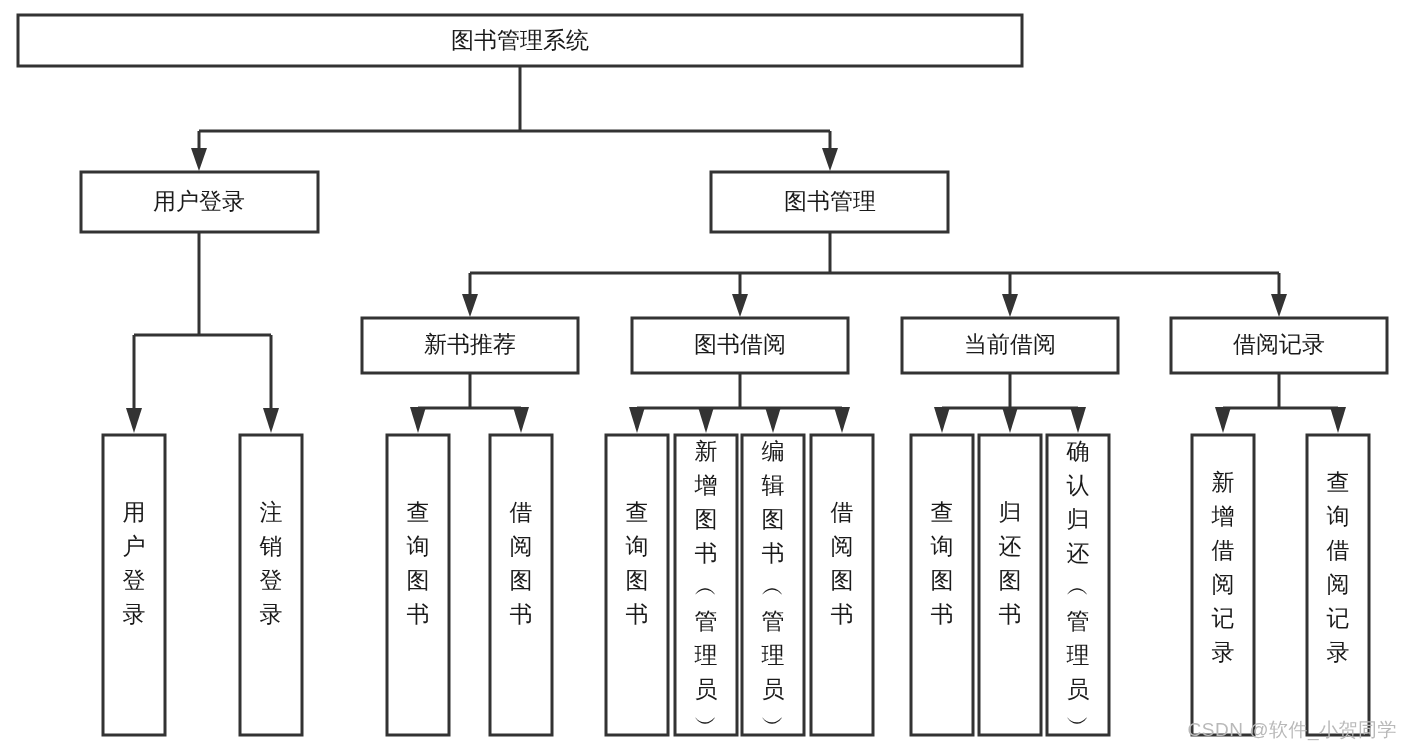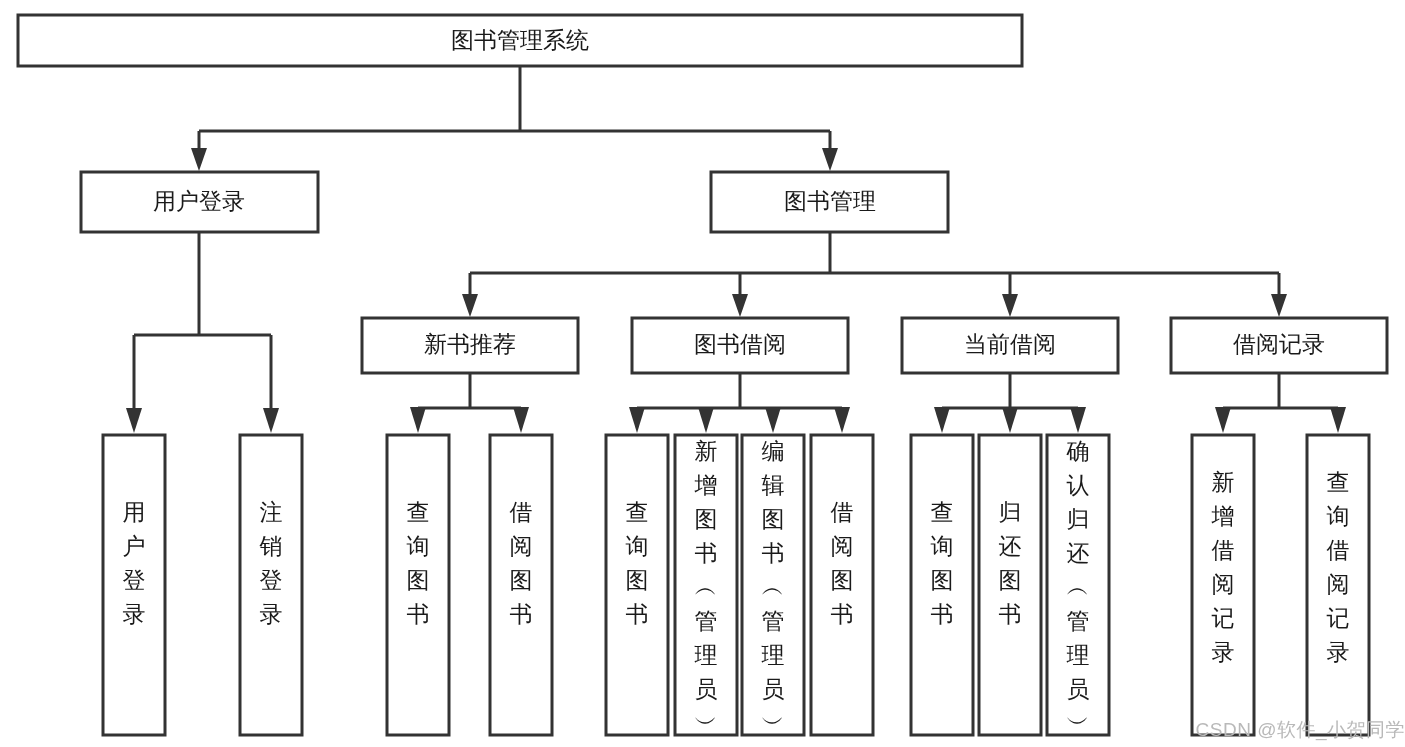--- a/index.html
+++ b/index.html
@@ -49,21 +49,21 @@
     dominant-baseline: middle;
   }
   .node-label-v {
     font-family: "Liberation Sans", "DejaVu Sans", sans-serif;
     font-size: 23px;
     fill: #1a1a1a;
     text-anchor: middle;
   }
   .watermark-text {
     position: absolute;
-    right: 0;
+    right: 8px;
     bottom: 4px;
     font-family: "Liberation Sans", "DejaVu Sans", sans-serif;
     font-size: 19px;
     color: #b9b9b9;
     white-space: nowrap;
     letter-spacing: 0.5px;
     user-select: none;
   }
 </style>
 </head>

